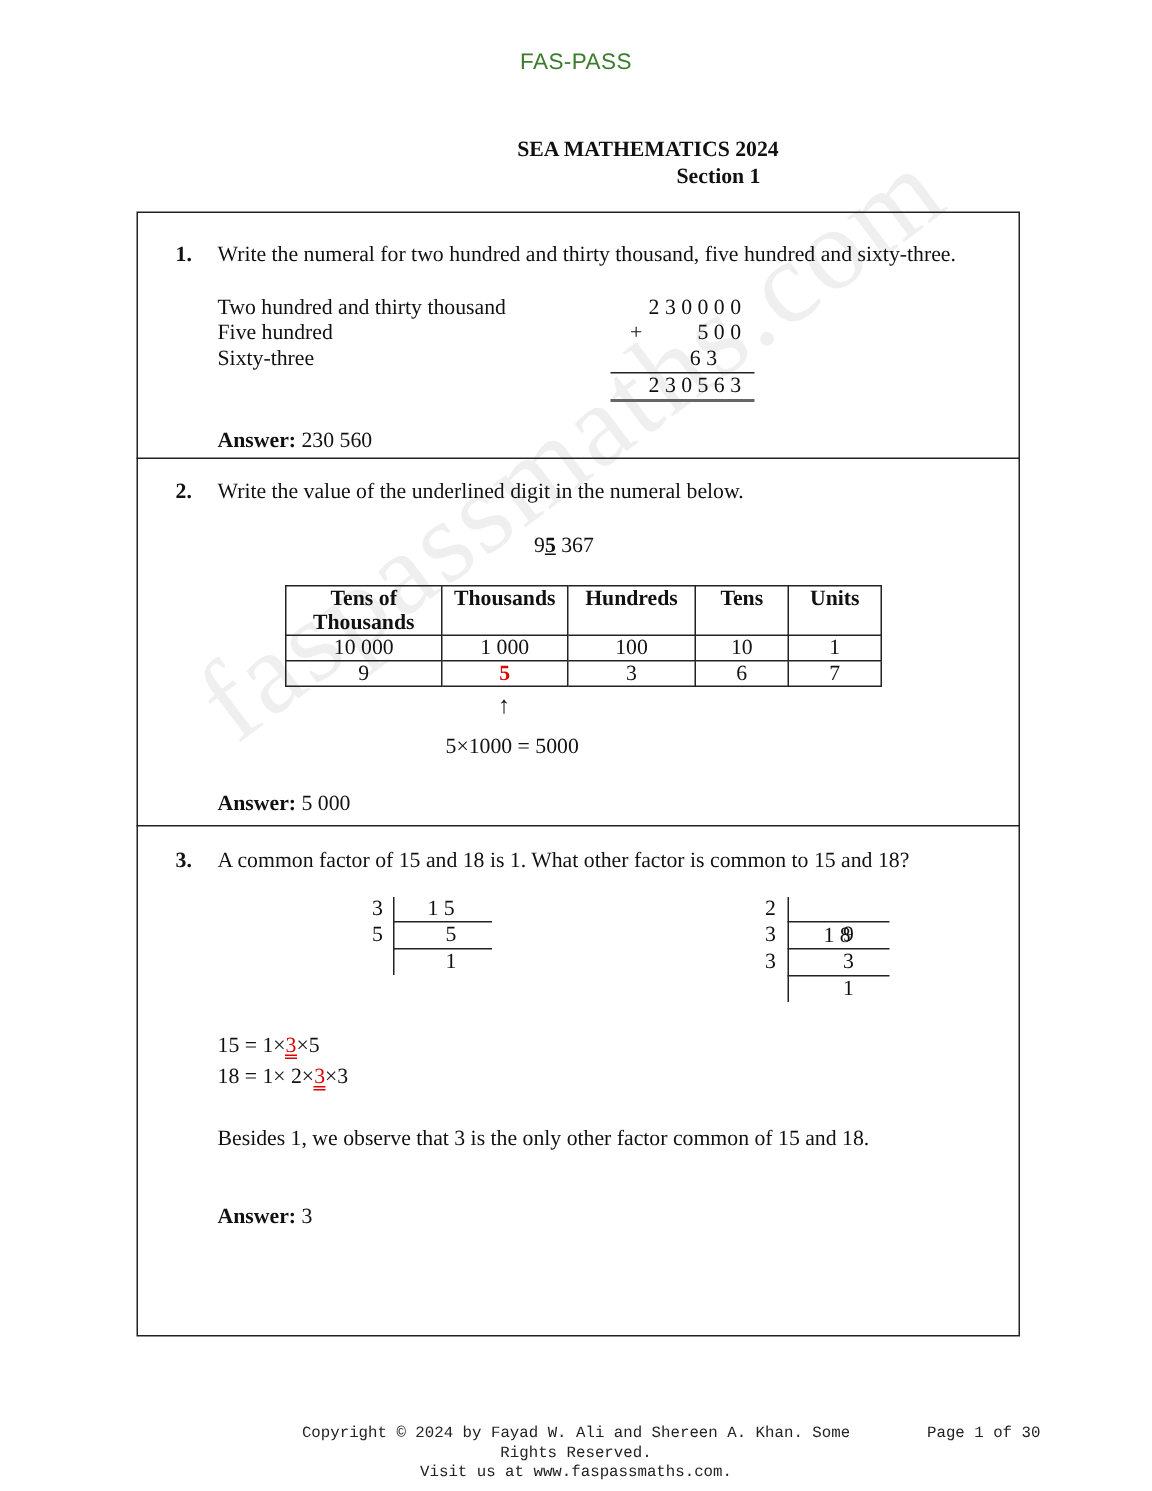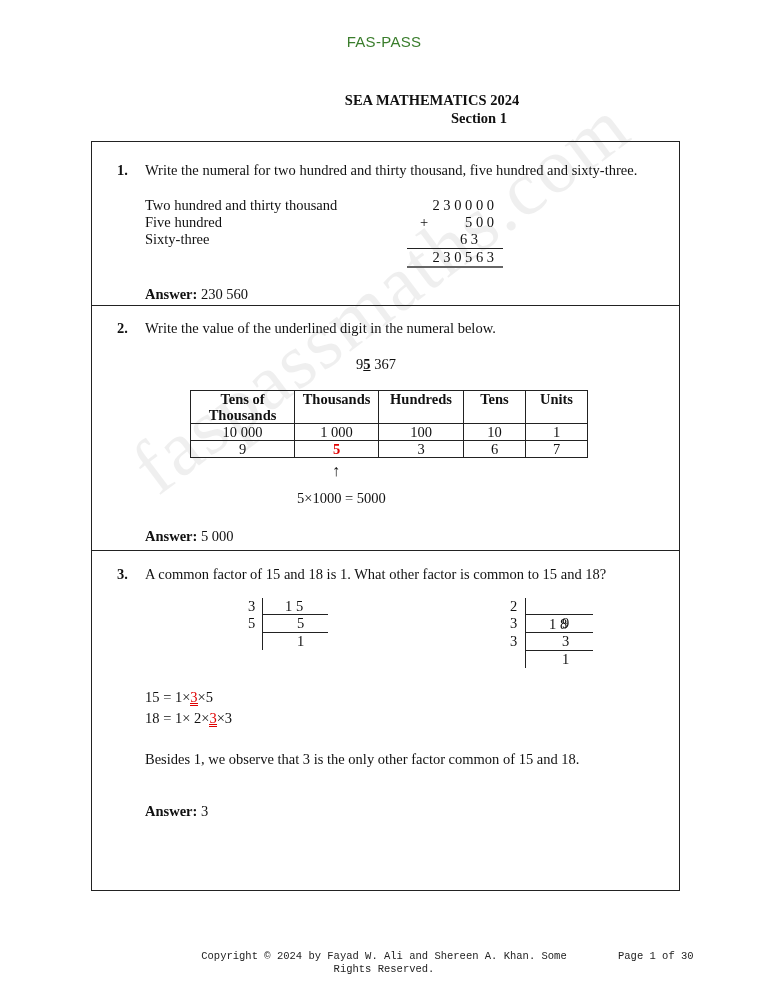--- a/index.html
+++ b/index.html
@@ -147,14 +147,15 @@
   <div class="abs txt" style="left:145px; top:751px;">Besides 1, we observe that 3 is the only other factor common of 15 and 18.</div>
 
   <div class="abs txt" style="left:145px; top:803px;">
     <b>Answer:</b>
     <span>3</span>
   </div>
 </div>
 
 <div class="abs footer" style="left:190px; width:388px; top:950px; text-align:center; line-height:13px;">
   <div>Copyright © 2024 by Fayad W. Ali and Shereen A. Khan. Some Rights Reserved.</div>
+  <div>Visit us at www.faspassmaths.com.</div>
 </div>
 <div class="abs footer" style="left:618px; top:950px;">Page 1 of 30</div>
 
 </body></html>

